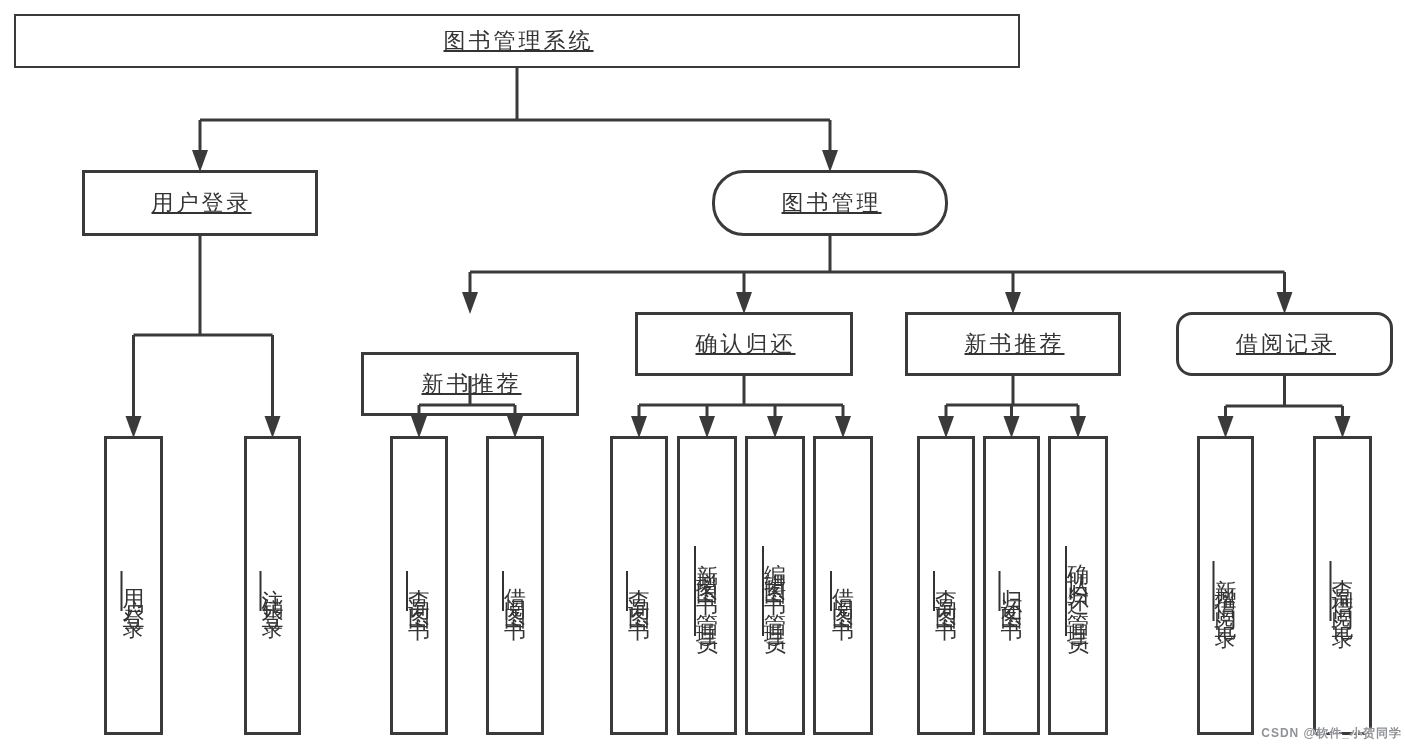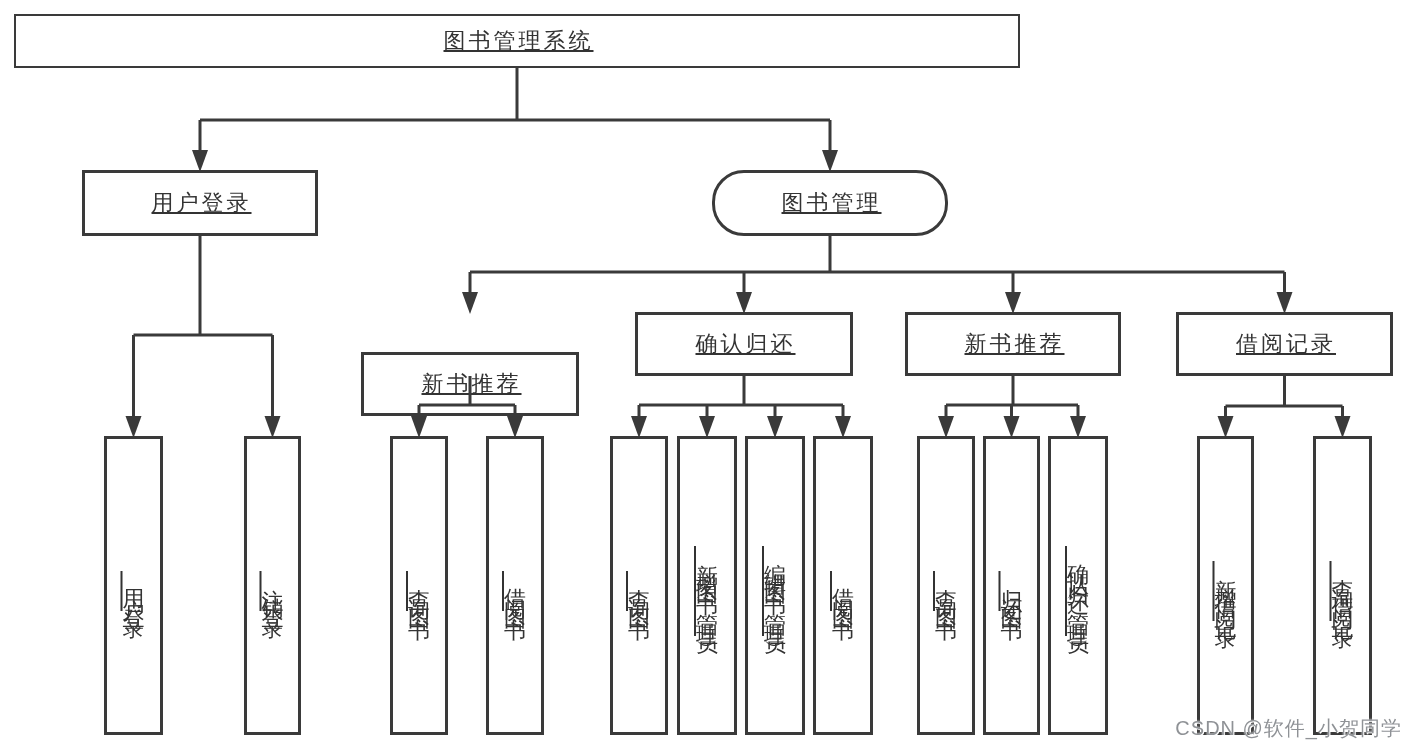--- a/index.html
+++ b/index.html
@@ -43,25 +43,26 @@
   .node.vertical .label{
     writing-mode:vertical-rl;
     letter-spacing:10px;
     padding-top:10px;
   }
   .watermark{
     position:absolute;
     right:3px;
     bottom:5px;
     z-index:10;
-    font-size:20px;
+    font-size:12px;
     letter-spacing:1px;
     color:var(--watermark);
     text-shadow:0 0 2px #ffffff,1px 1px 0 #ffffff;
     white-space:nowrap;
+    font-weight:bold;
   }
 </style>
 </head>
 <body>
 
 <div class="canvas">
   <div class="nodes-layer" id="nodes-layer">
       <div class="node horizontal" style="left: 14px; top: 14px; width: 1006px; height: 54px; border-width: 2px;">
         <span class="label">图书管理系统</span>
       </div>
@@ -73,21 +74,21 @@
       </div>
       <div class="node horizontal" style="left: 361px; top: 312px; width: 218px; height: 64px; border-width: 3px; margin-top: 40px;">
         <span class="label">新书推荐</span>
       </div>
       <div class="node horizontal" style="left: 635px; top: 312px; width: 218px; height: 64px; border-width: 3px;">
         <span class="label">确认归还</span>
       </div>
       <div class="node horizontal" style="left: 905px; top: 312px; width: 216px; height: 64px; border-width: 3px;">
         <span class="label">新书推荐</span>
       </div>
-      <div class="node horizontal" style="left: 1176px; top: 312px; width: 217px; height: 64px; border-width: 3px;">
+      <div class="node horizontal" style="left: 1176px; top: 312px; width: 217px; height: 64px; border-width: 3px; border-radius: 16px;">
         <span class="label">借阅记录</span>
       </div>
       <div class="node vertical" style="left: 104px; top: 436px; width: 59px; height: 299px; border-width: 3px;">
         <span class="label">用户登录</span>
       </div>
       <div class="node vertical" style="left: 244px; top: 436px; width: 57px; height: 299px; border-width: 3px;">
         <span class="label">注销登录</span>
       </div>
       <div class="node vertical" style="left: 390px; top: 436px; width: 58px; height: 299px; border-width: 3px;">
         <span class="label">查询图书</span>

